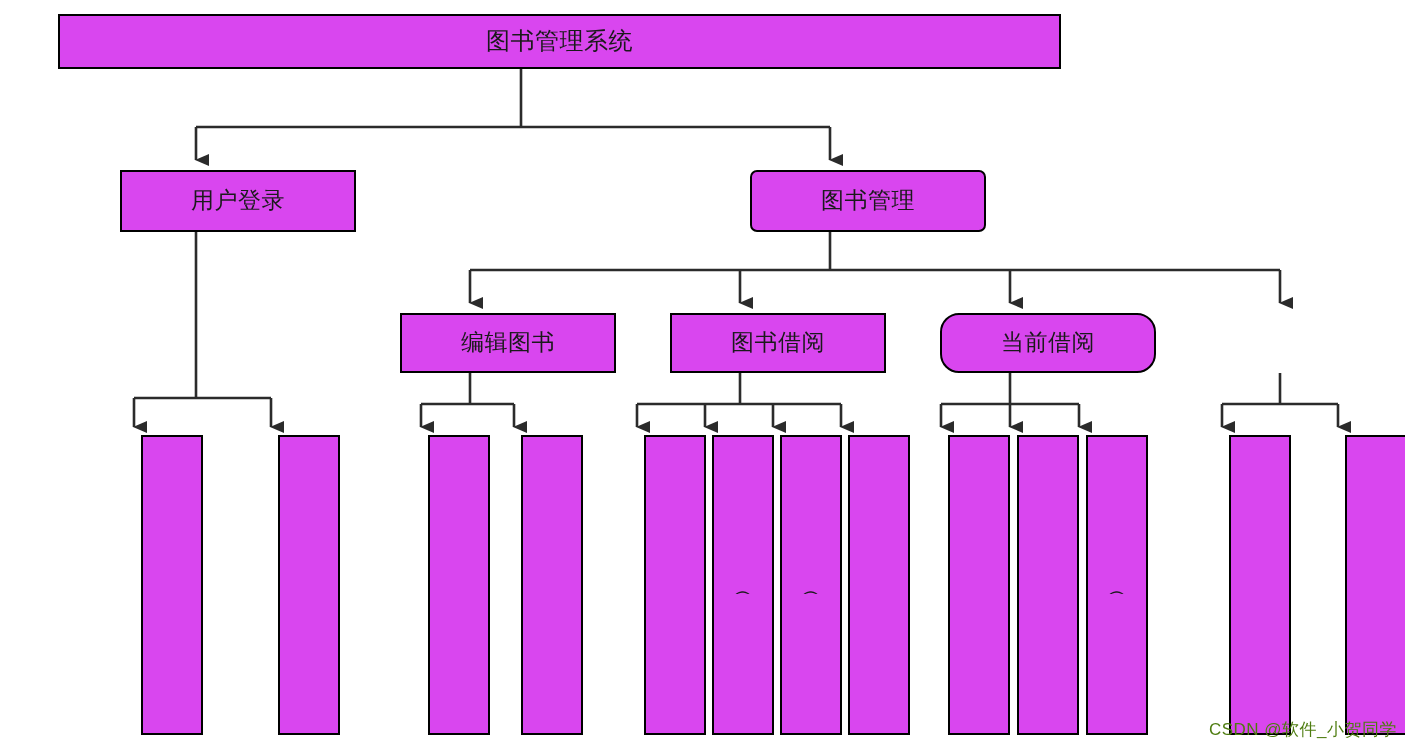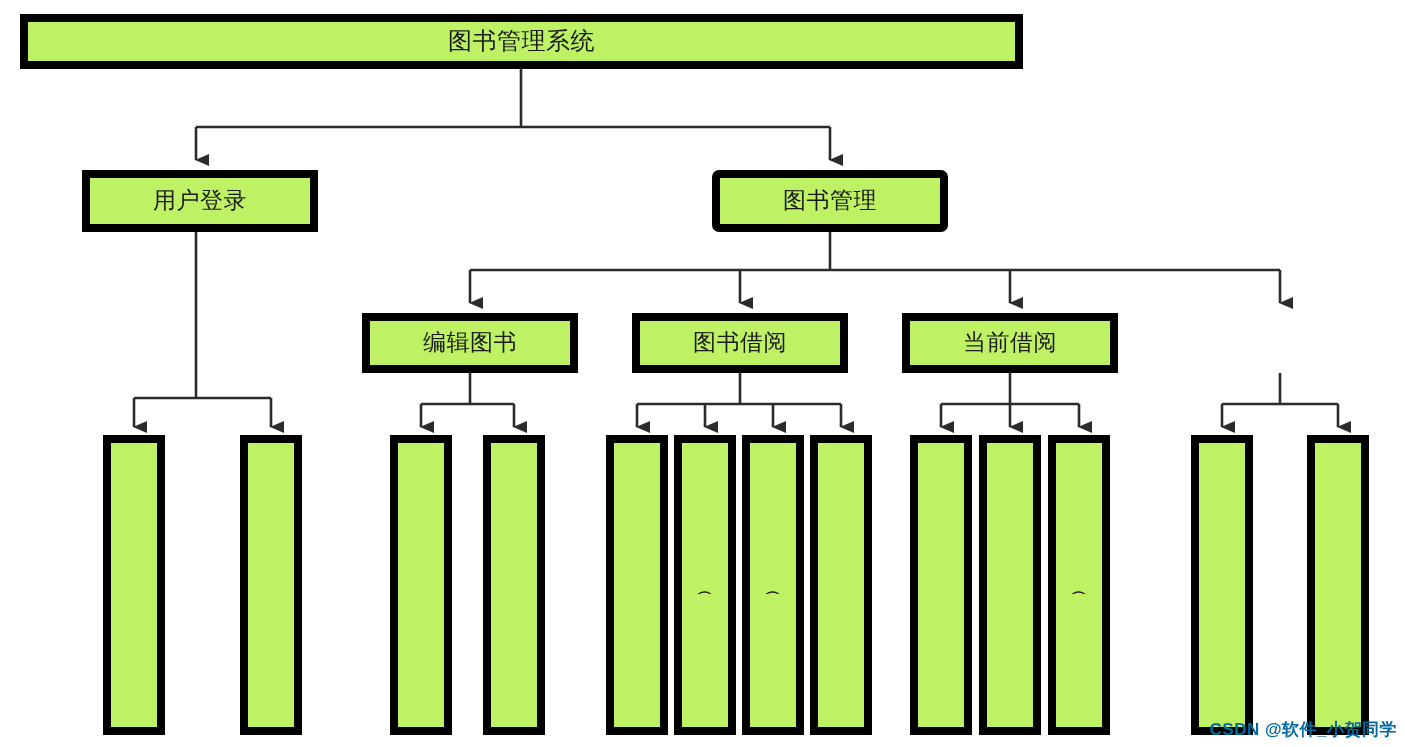--- a/index.html
+++ b/index.html
@@ -20,26 +20,27 @@
   svg.wires {
     position: absolute;
     left: 0;
     top: 0;
     width: 1405px;
     height: 747px;
   }
   .node {
     position: absolute;
     box-sizing: border-box;
-    background: #bef264;
-    border: 8px solid #000000;
+    background: #d946ef;
+    border: 2px solid #000000;
     display: flex;
     align-items: center;
     justify-content: center;
     z-index: 3;
+    margin-left: 38px;
   }
   .node .label {
     color: #1a1a1a;
     text-align: center;
     line-height: 1.18;
     letter-spacing: 0.5px;
     white-space: nowrap;
   }
   .node.horiz .label {
     font-size: 23px;
@@ -59,25 +60,24 @@
     line-height: 1.12;
     letter-spacing: 2px;
     max-height: 100%;
     overflow: hidden;
   }
   .watermark {
     position: absolute;
     right: 8px;
     bottom: 6px;
     font-size: 17px;
-    color: #0369a1;
+    color: #4d7c0f;
     letter-spacing: 0.5px;
     z-index: 5;
     white-space: nowrap;
-    font-weight: bold;
   }
 </style>
 </head>
 <body>
 
 <div id="canvas">
 
   <svg class="wires" viewBox="0 0 1405 747">
     <defs>
       <marker id="arrow" viewBox="0 0 12 14" refX="6" refY="13" markerWidth="12" markerHeight="14" orient="auto-start-reverse" markerUnits="userSpaceOnUse">
@@ -138,21 +138,21 @@
   <div class="node horiz" style="left:712px; top:170px; width:236px; height:62px;border-radius:7px;">
     <span class="label">图书管理</span>
   </div>
 
   <div class="node horiz" style="left:362px; top:313px; width:216px; height:60px;">
     <span class="label">编辑图书</span>
   </div>
   <div class="node horiz" style="left:632px; top:313px; width:216px; height:60px;">
     <span class="label">图书借阅</span>
   </div>
-  <div class="node horiz" style="left:902px; top:313px; width:216px; height:60px;">
+  <div class="node horiz" style="left:902px; top:313px; width:216px; height:60px;border-radius:19px;">
     <span class="label">当前借阅</span>
   </div>
 
   <div class="node vert" style="left:103px; top:435px; width:62px; height:300px;">
     <span class="label">用户登录</span>
   </div>
   <div class="node vert" style="left:240px; top:435px; width:62px; height:300px;">
     <span class="label">注销登录</span>
   </div>
 

